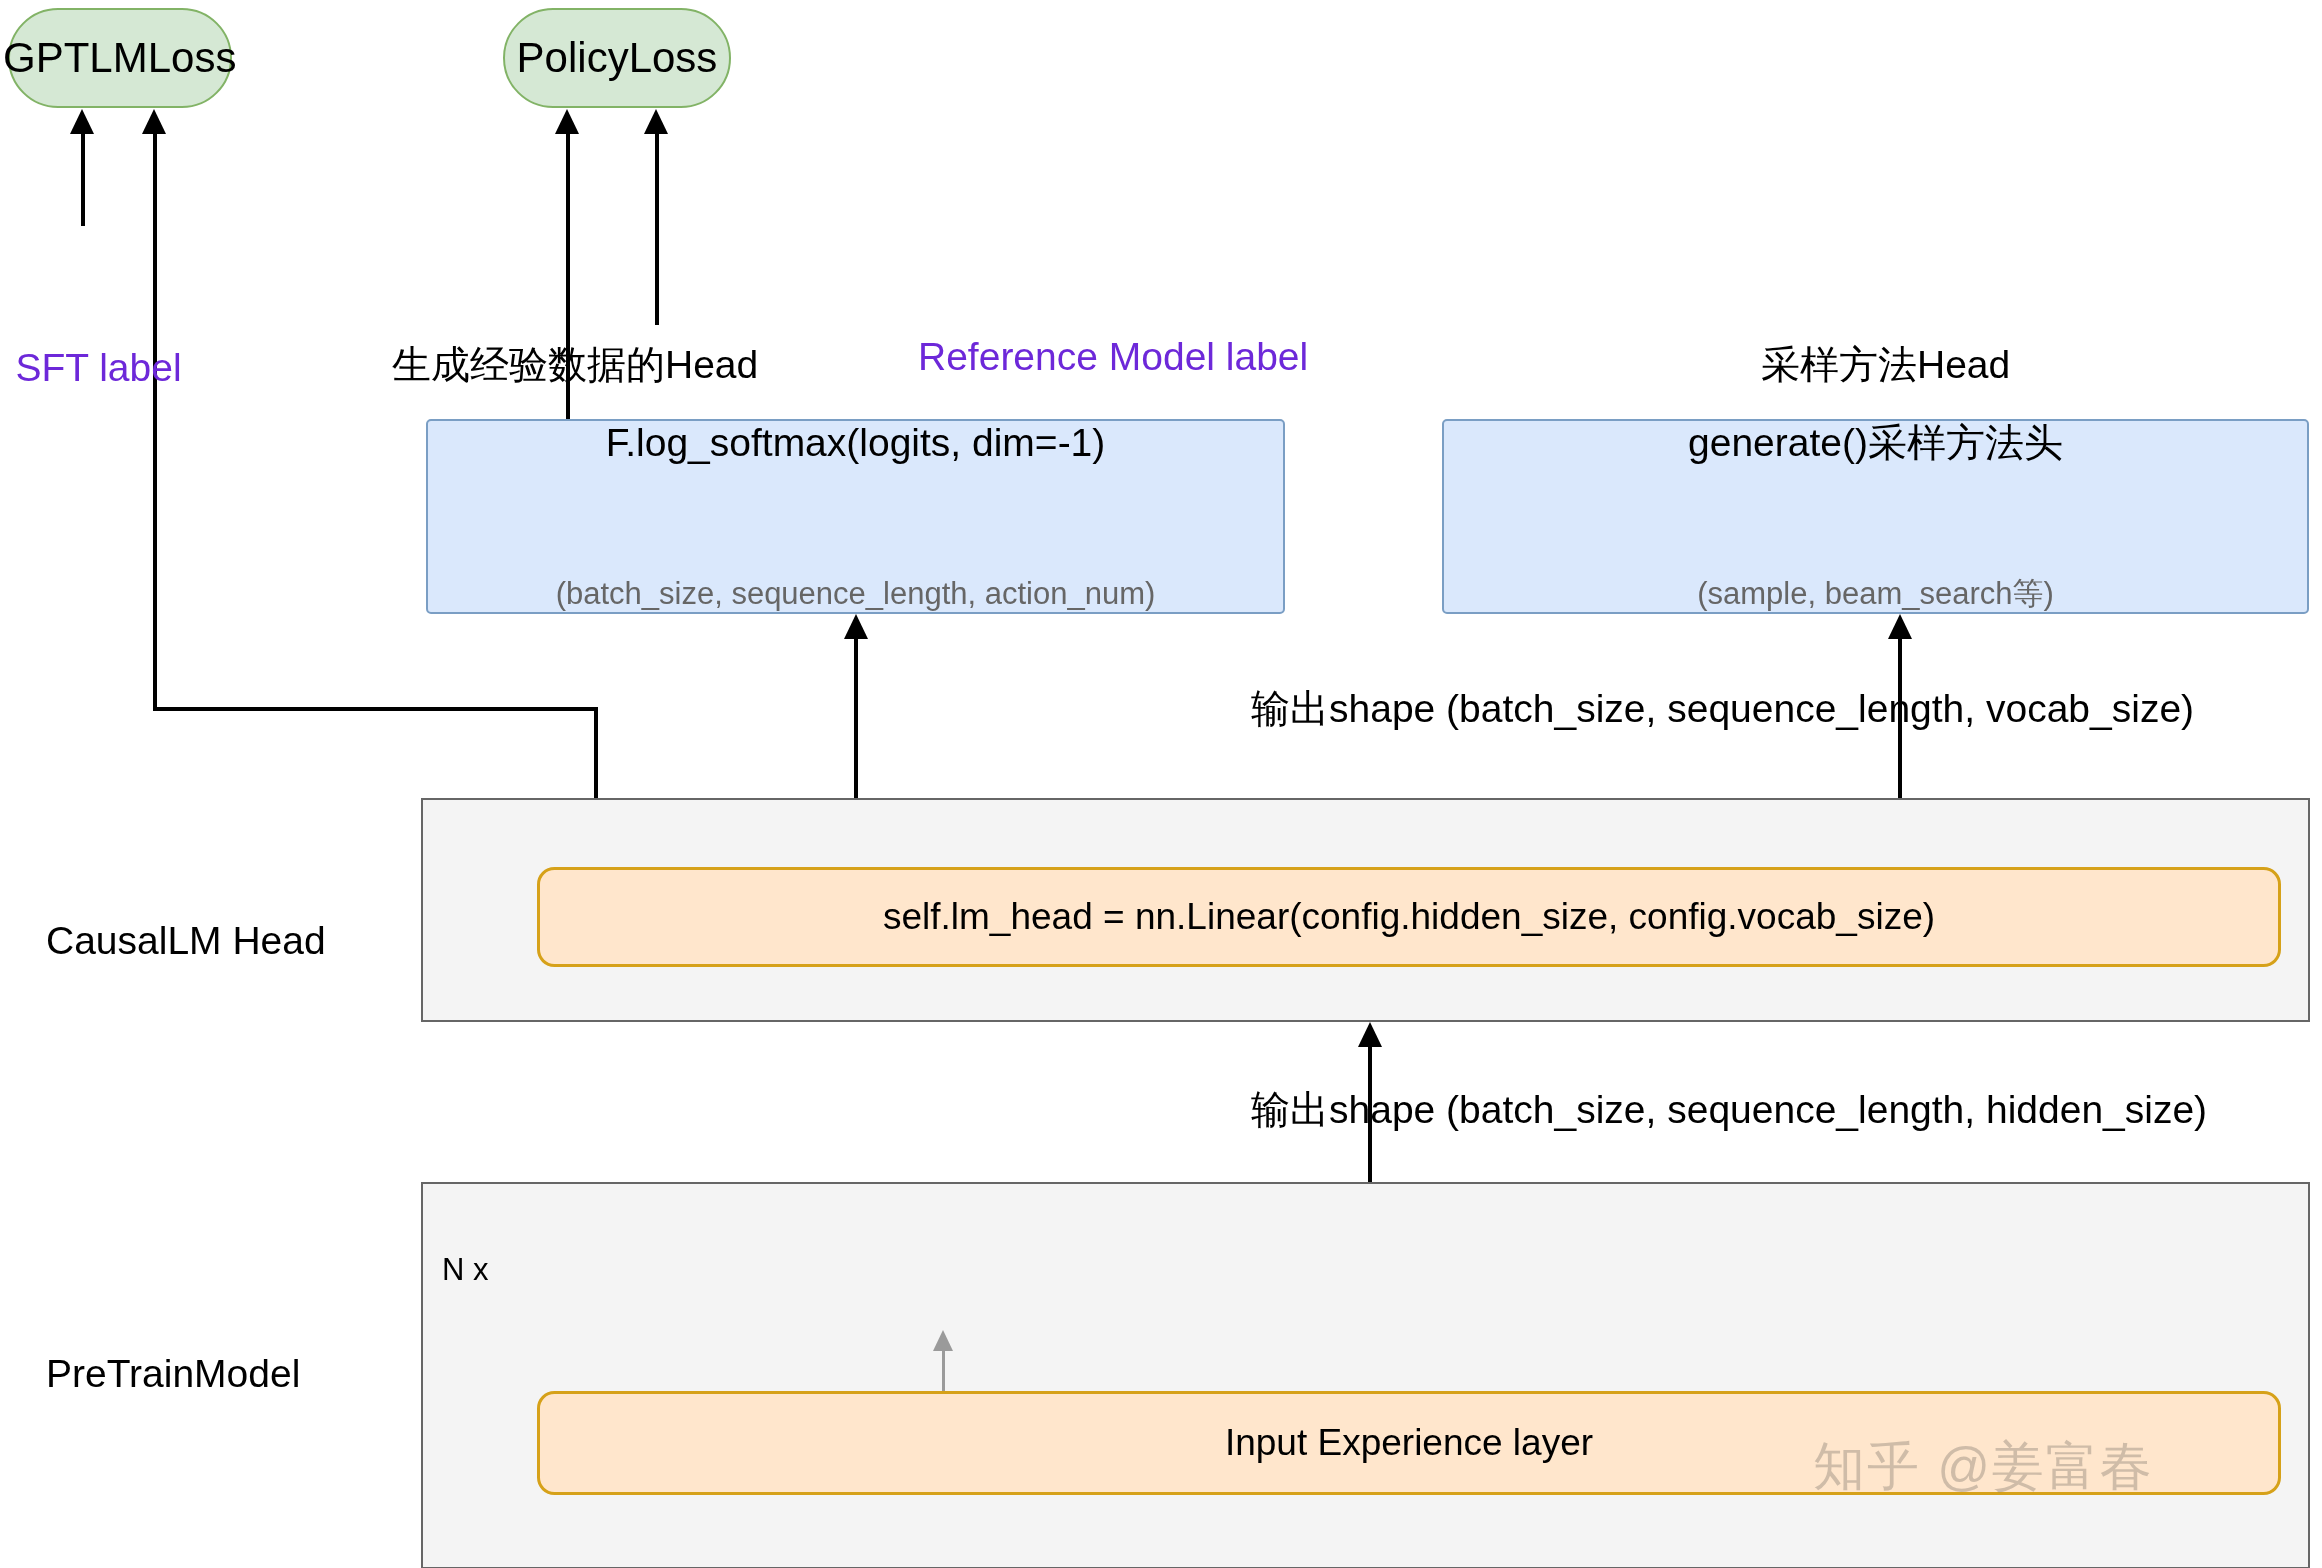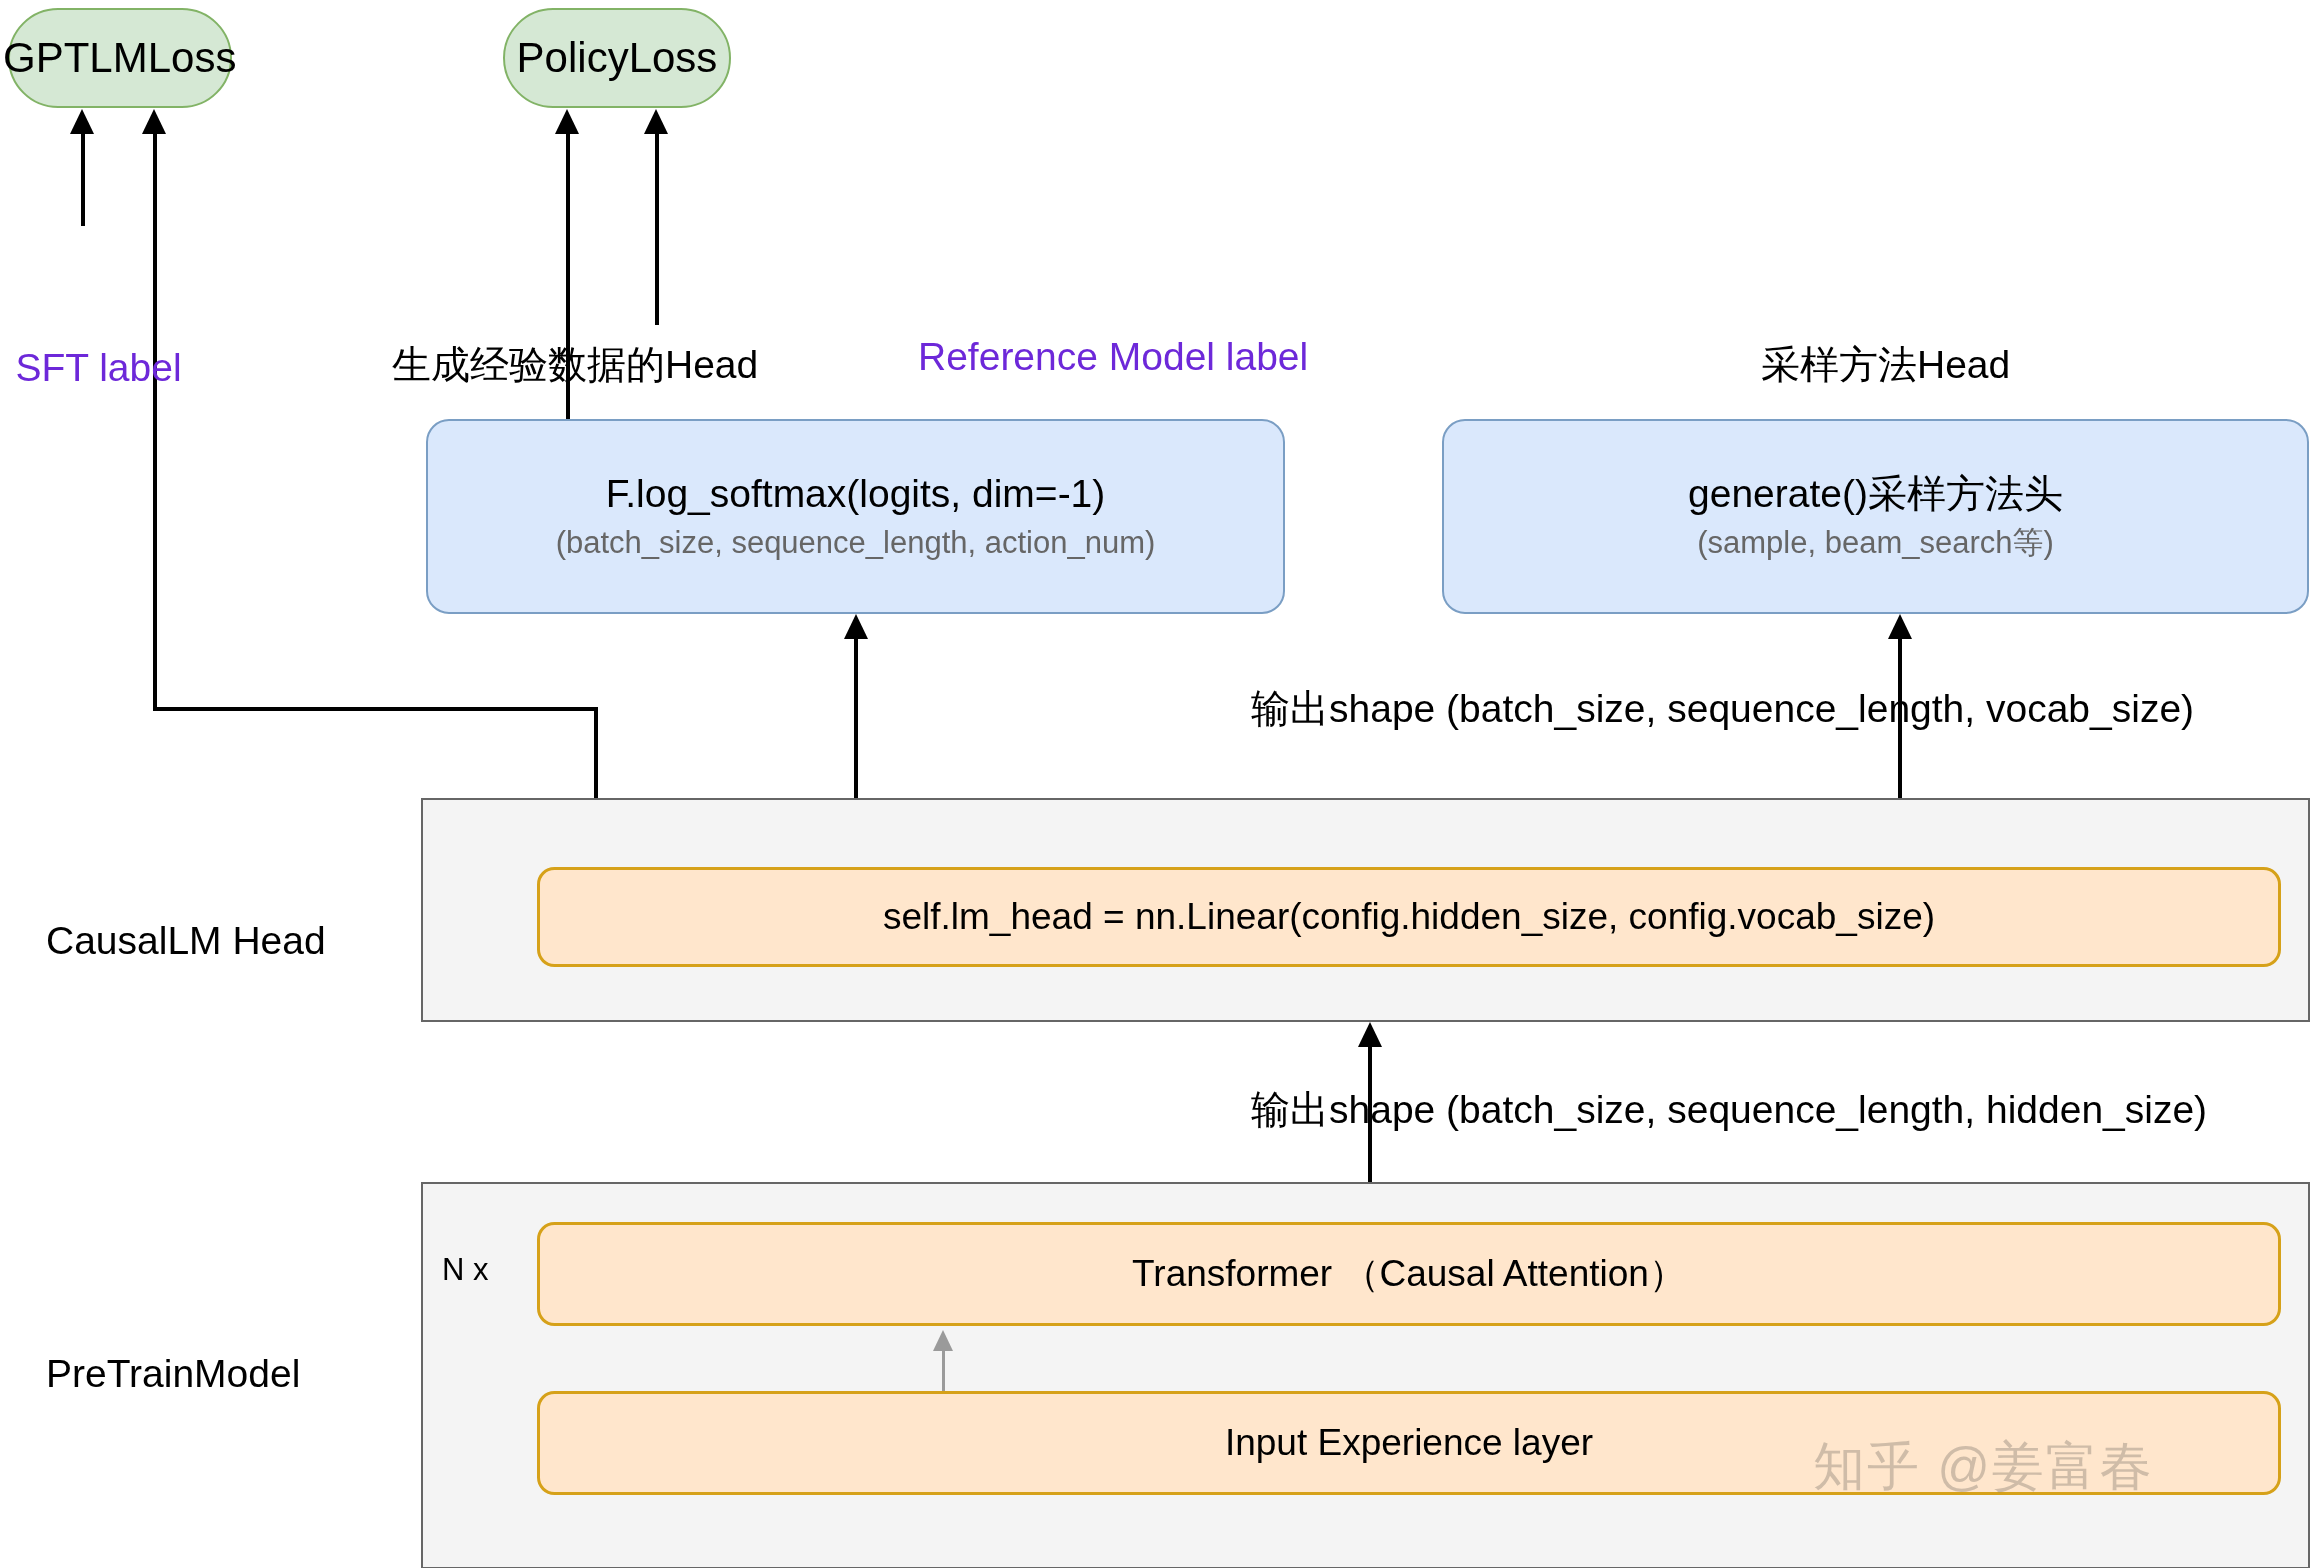--- a/index.html
+++ b/index.html
@@ -29,26 +29,26 @@
     justify-content: center;
     color: #000;
     font-size: 42px;
     box-sizing: border-box;
   }
 
   
   .blue-box {
     background: #dae8fc;
     border: 2.9px solid #7a9ec4;
-    border-radius: 23px;
+    border-radius: 5px;
     box-sizing: border-box;
     display: flex;
     flex-direction: column;
     align-items: center;
-    justify-content: center;
+    justify-content: space-between;
     text-align: center;
   }
   .blue-box .main {
     font-size: 39px;
     color: #000;
     line-height: 1.15;
   }
   .blue-box .sub {
     font-size: 31px;
     color: #666666;
@@ -176,23 +176,20 @@
   <div class="abs vline" style="left:1368px; top:1047px; height:135px;"></div>
 
   <div class="abs lbl" style="left:1251px; top:1088px; font-size:39px;">输出shape (batch_size, sequence_length, hidden_size)</div>
 
   <div class="abs gray-box" style="left:421px; top:1182px; width:1889px; height:387px;"></div>
 
   <div class="abs lbl" style="left:46px; top:1352px; font-size:39px;">PreTrainModel</div>
 
   <div class="abs lbl" style="left:442px; top:1252px; font-size:31px;">N x</div>
 
-  <div class="abs orange-box" style="left:537px; top:1222px; width:1744px; height:104px;">
-    <span>Transformer （Causal Attention）</span>
-  </div>
 
   <div class="abs arrowhead-gray" style="left:933px; top:1330px;"></div>
   <div class="abs vline-gray" style="left:942px; top:1351px; height:43px;"></div>
 
   <div class="abs orange-box" style="left:537px; top:1391px; width:1744px; height:104px;">
     <span>Input Experience layer</span>
   </div>
 
   <div class="abs watermark" style="left:1813px; top:1432px;">知乎 @姜富春</div>
 

